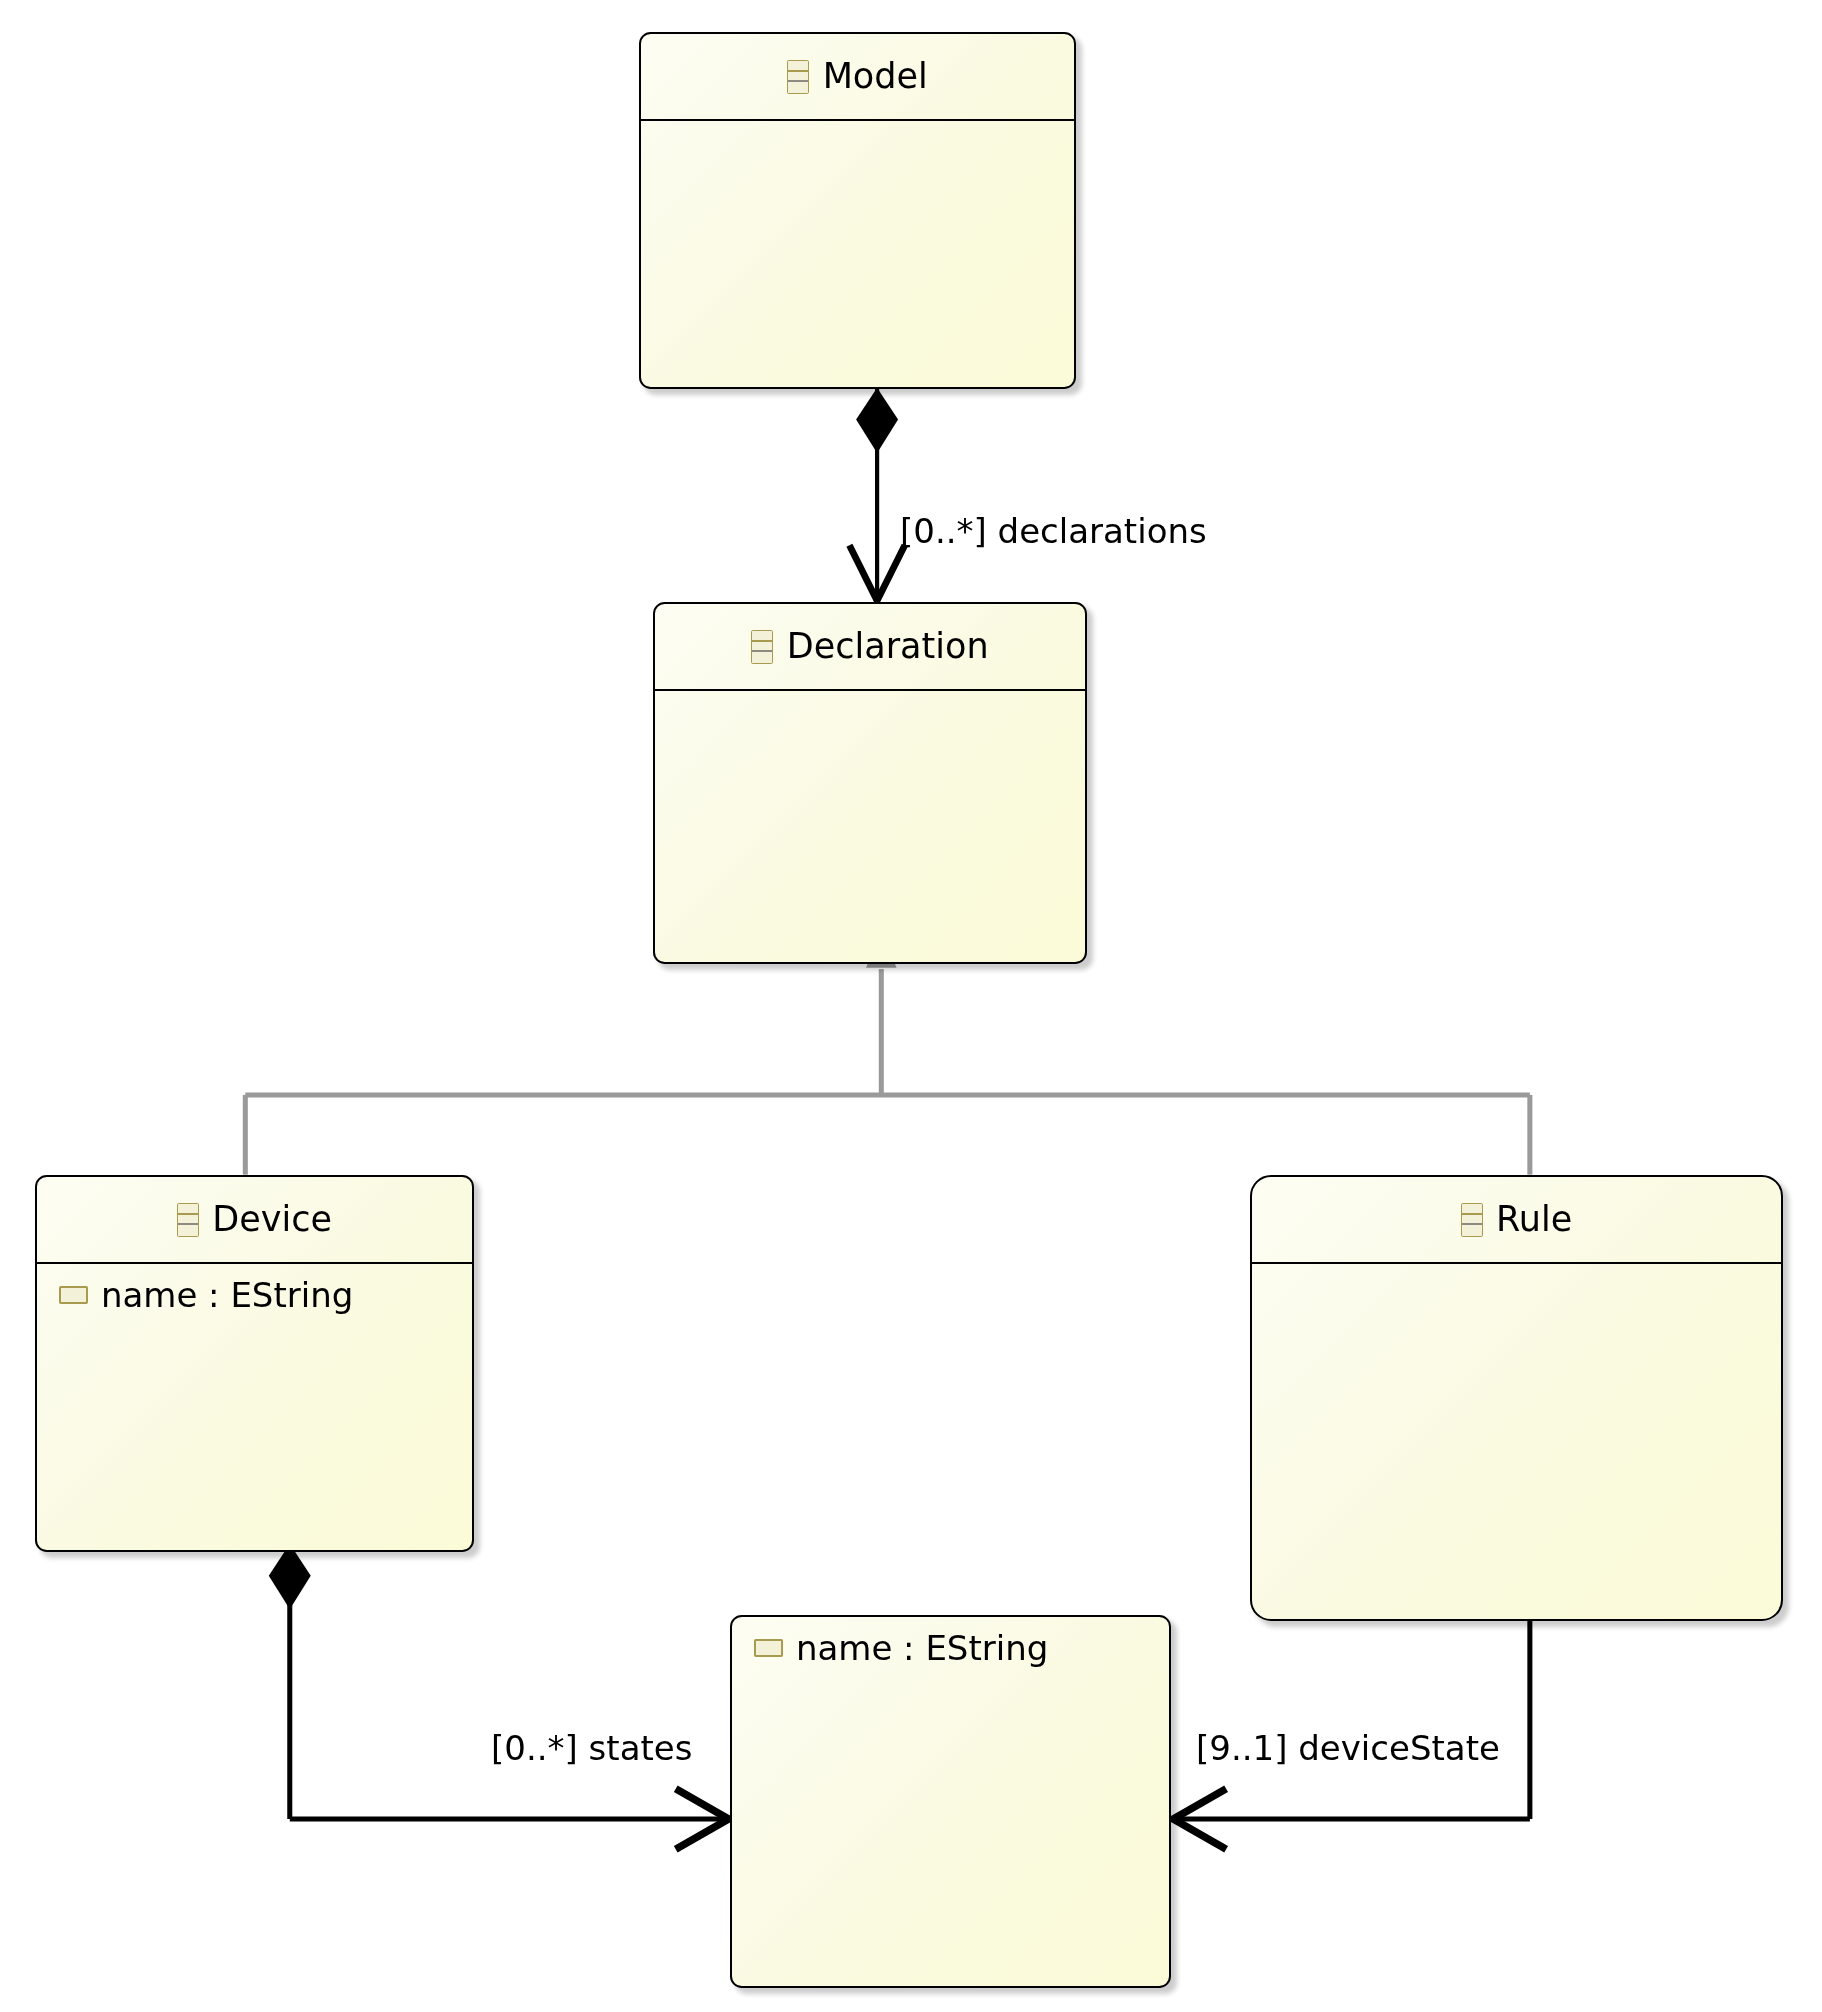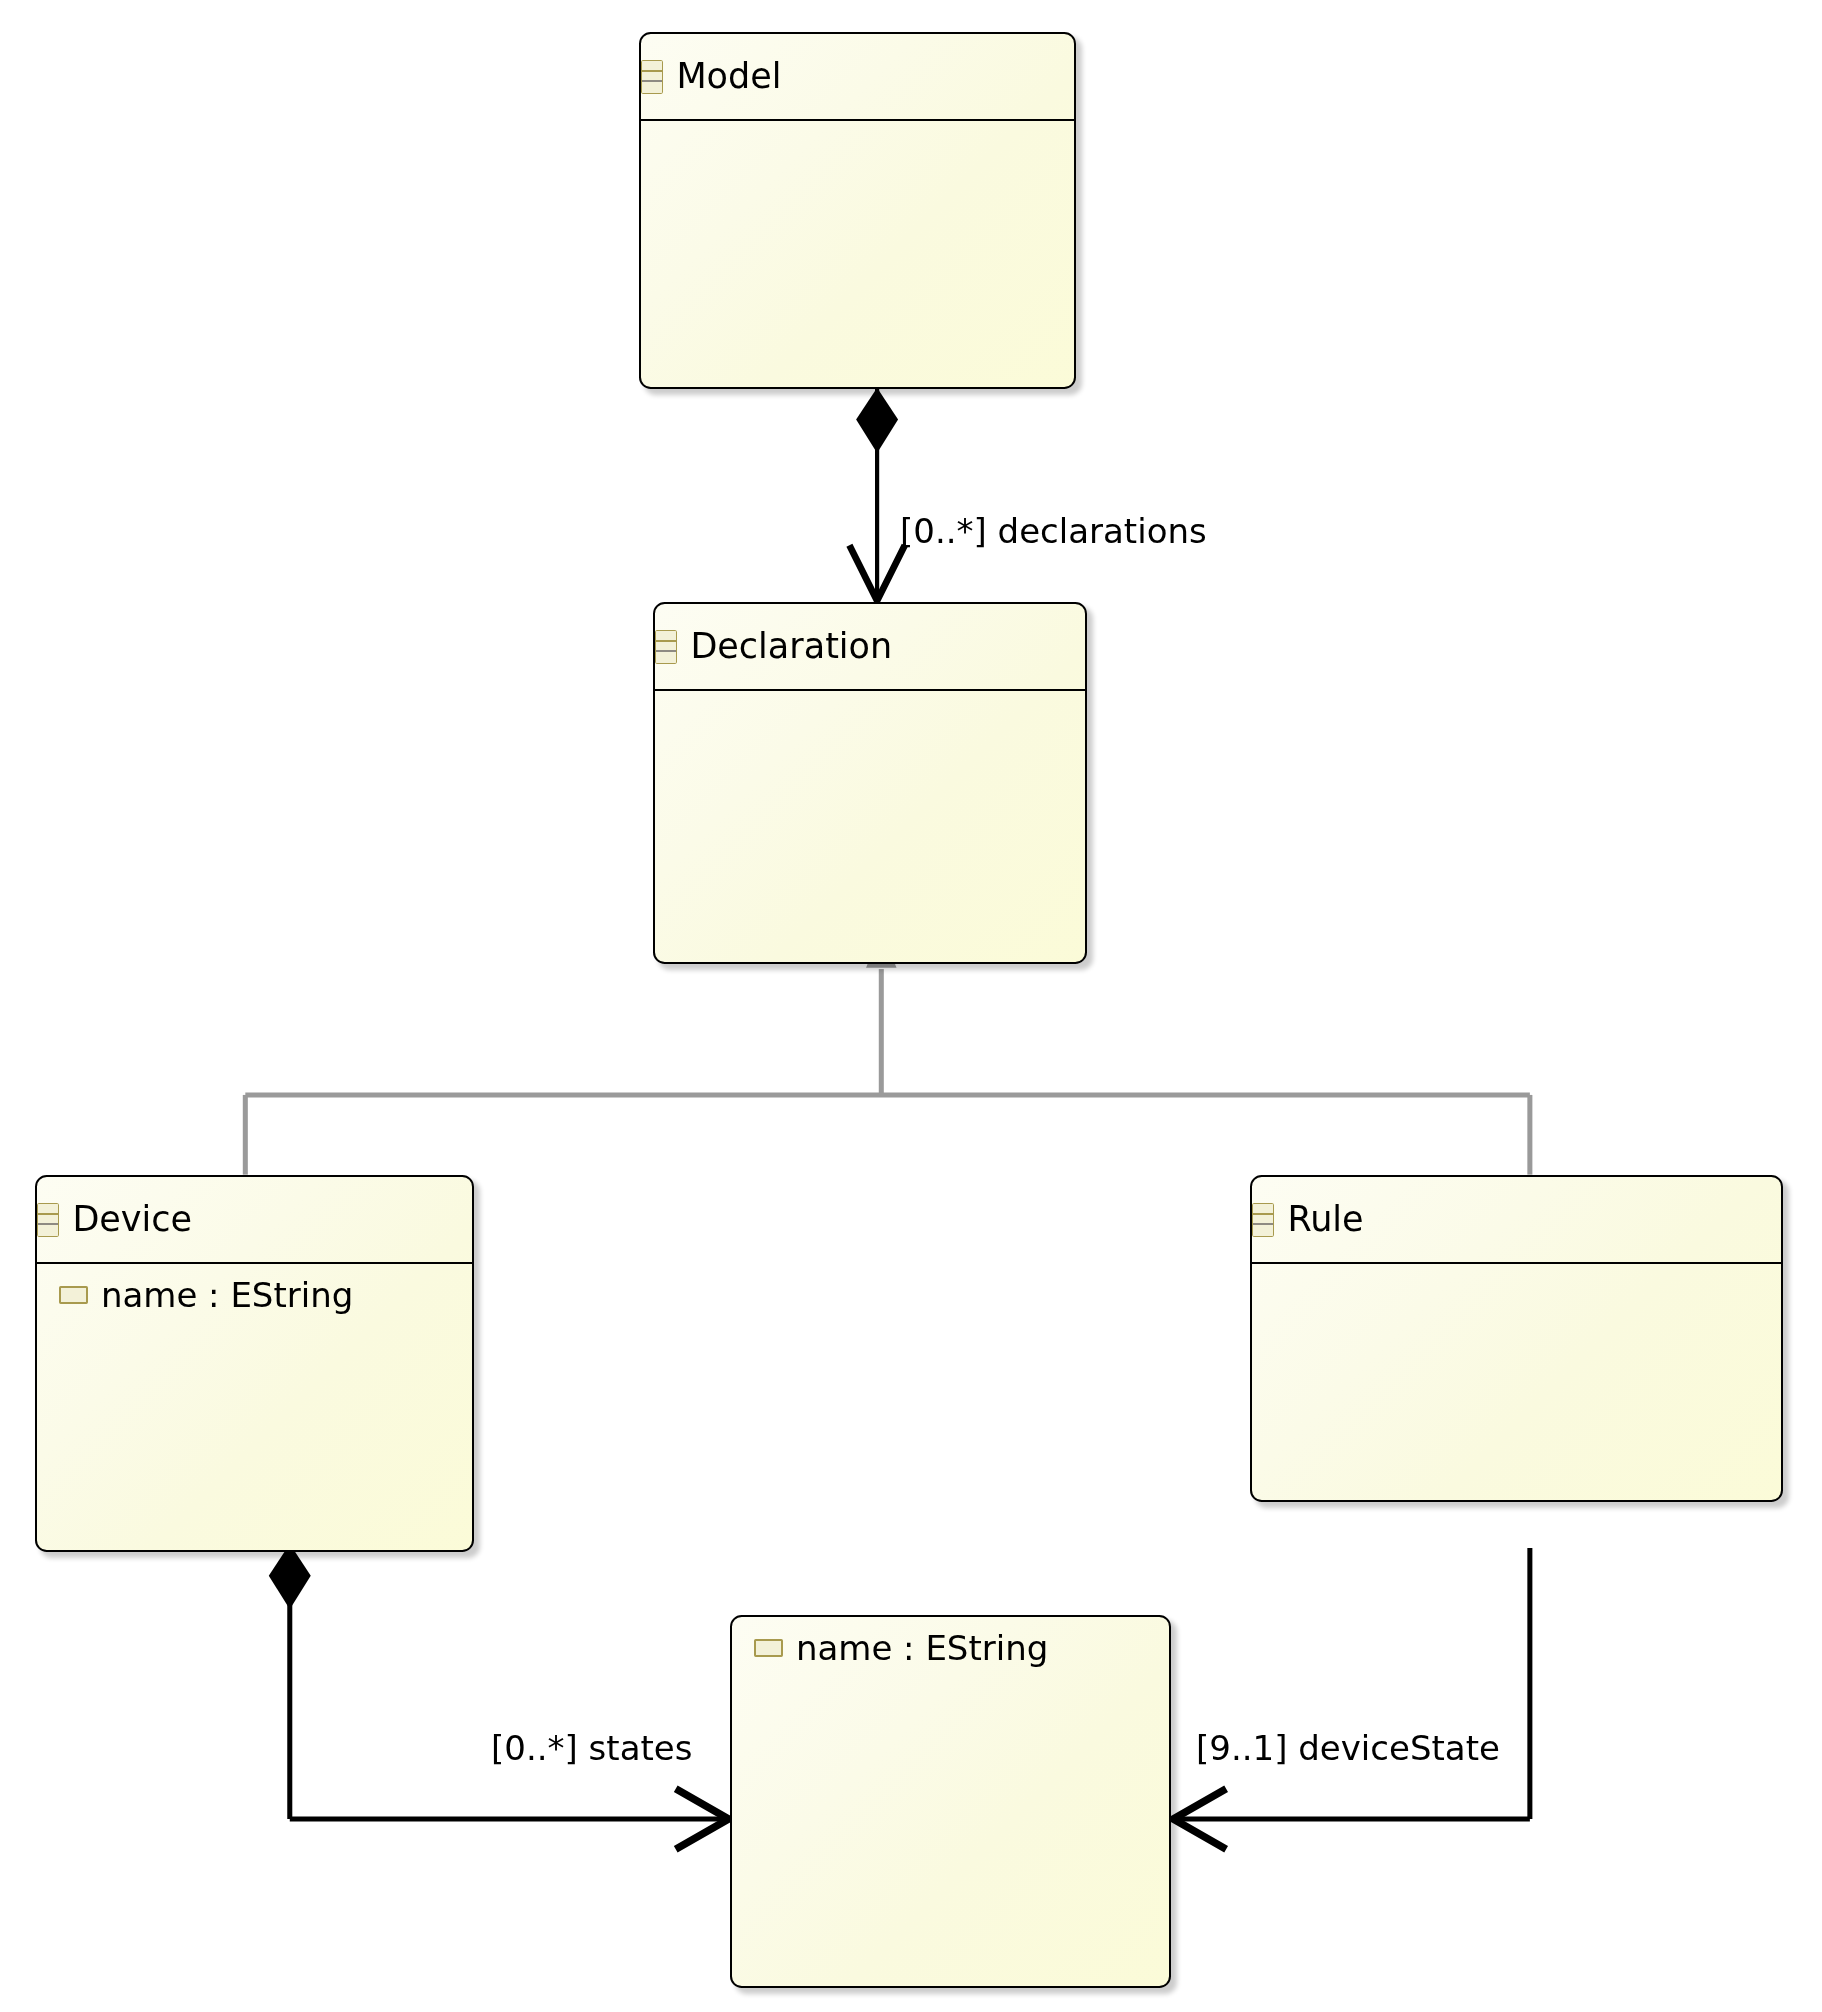--- a/index.html
+++ b/index.html
@@ -23,20 +23,21 @@
     border: 2.5px solid #000000;
     border-radius: 11.7px;
     background: linear-gradient(135deg, #fdfdf3 0%, #fbfbe8 35%, #fafadf 60%, #fbfbd8 100%);
     box-shadow: 5.9px 5.9px 5px rgba(0,0,0,0.20);
     overflow: hidden;
   }
   .uml-header {
     position: relative;
     display: flex;
     align-items: center;
+    justify-content: center;
     gap: 13.4px;
     height: 87px;
     border-bottom: 2.5px solid #000000;
     box-sizing: border-box;
   }
   .uml-name {
     font-size: 35px;
     color: #000000;
     line-height: 1;
     white-space: nowrap;
@@ -193,21 +194,21 @@
       <span class="uml-name">Device</span>
     </div>
     <div class="uml-attrs">
       <div class="uml-attr">
         <span class="icon-eattribute"></span>
         <span>name : EString</span>
       </div>
     </div>
   </div>
 
-  <div class="uml-class" style="left:1250px; top:1175px; width:533px; height:327px;">
+  <div class="uml-class" style="left:1250px; top:1175px; width:533px; height:446px;border-radius:21px;">
     <div class="uml-header">
       <span class="icon-eclass"></span>
       <span class="uml-name">Rule</span>
     </div>
   </div>
 
   <div class="uml-class" style="left:730px; top:1615px; width:441px; height:373px;">
     <div class="uml-attrs">
       <div class="uml-attr">
         <span class="icon-eattribute"></span>

